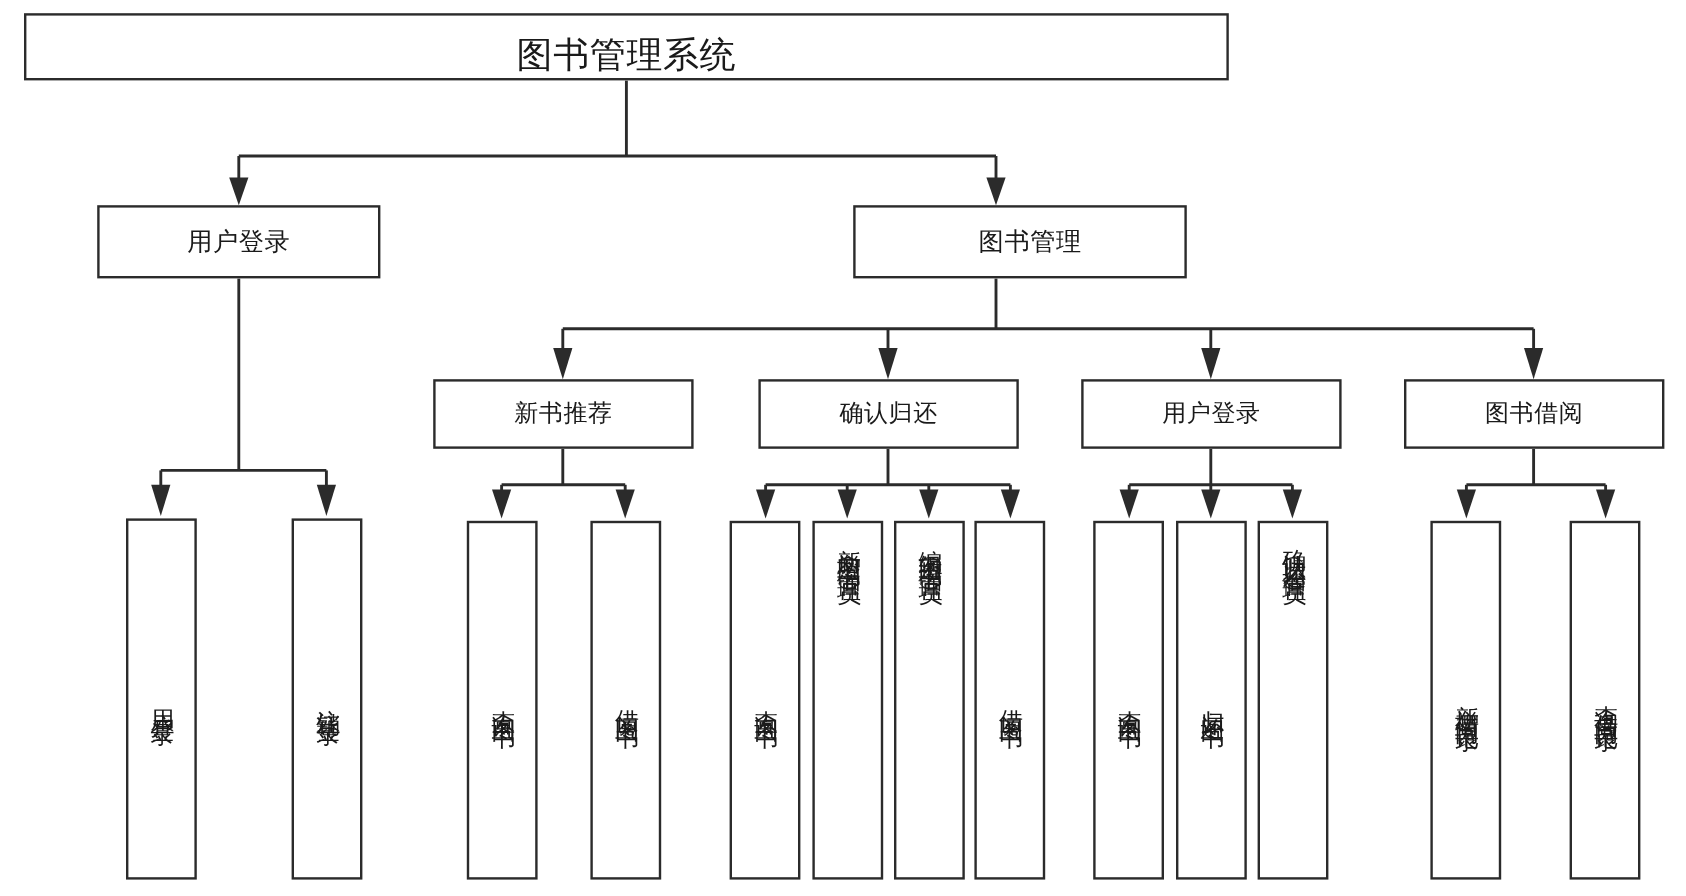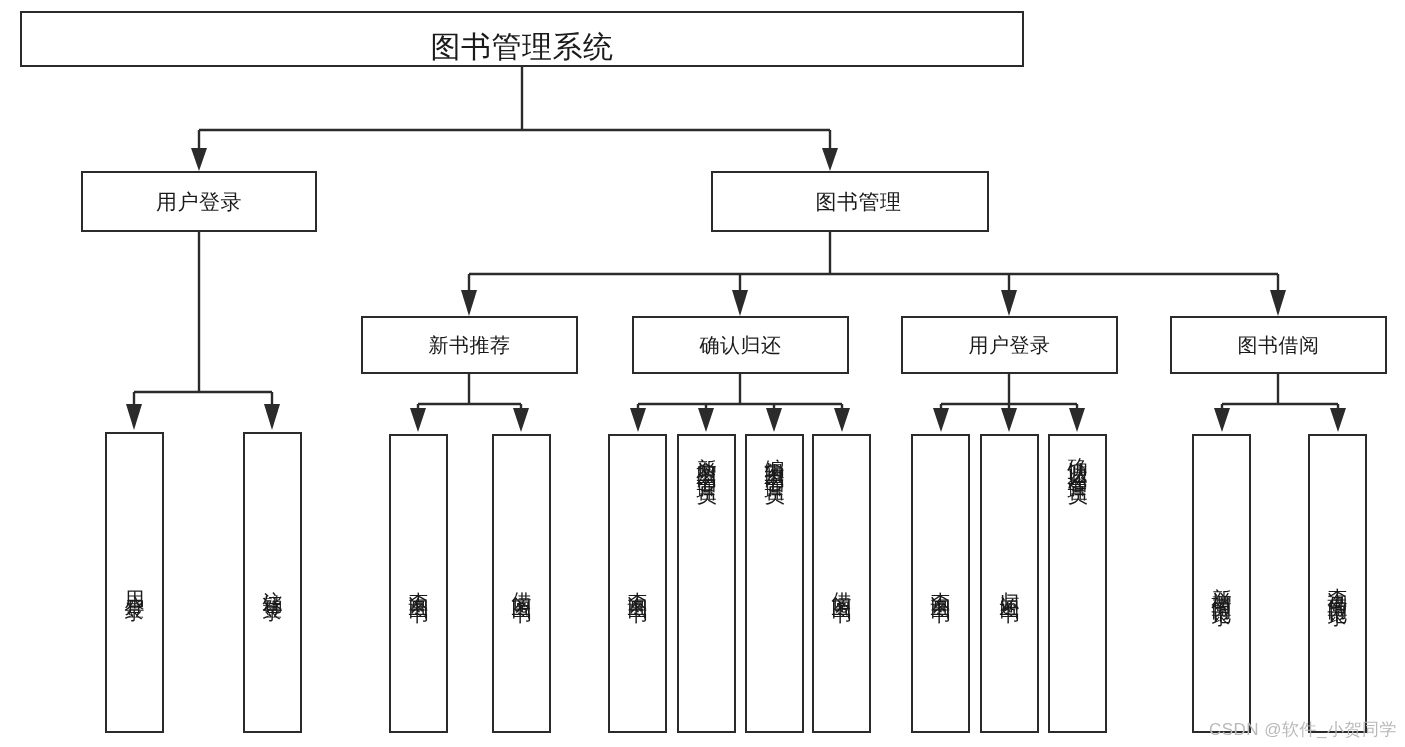--- a/index.html
+++ b/index.html
@@ -236,15 +236,14 @@
     <span class="label">确认归还（管理员）</span>
   </div>
 
   <div class="node leaf centered" style="left:1192px; top:434px; width:59px; height:299px;">
     <span class="label">新增借阅记录</span>
   </div>
   <div class="node leaf centered" style="left:1308px; top:434px; width:59px; height:299px;">
     <span class="label">查询借阅记录</span>
   </div>
 
-  <div id="watermark">CSDN @软件_小贺同学</div>
 
 </div>
 
 </body></html>

